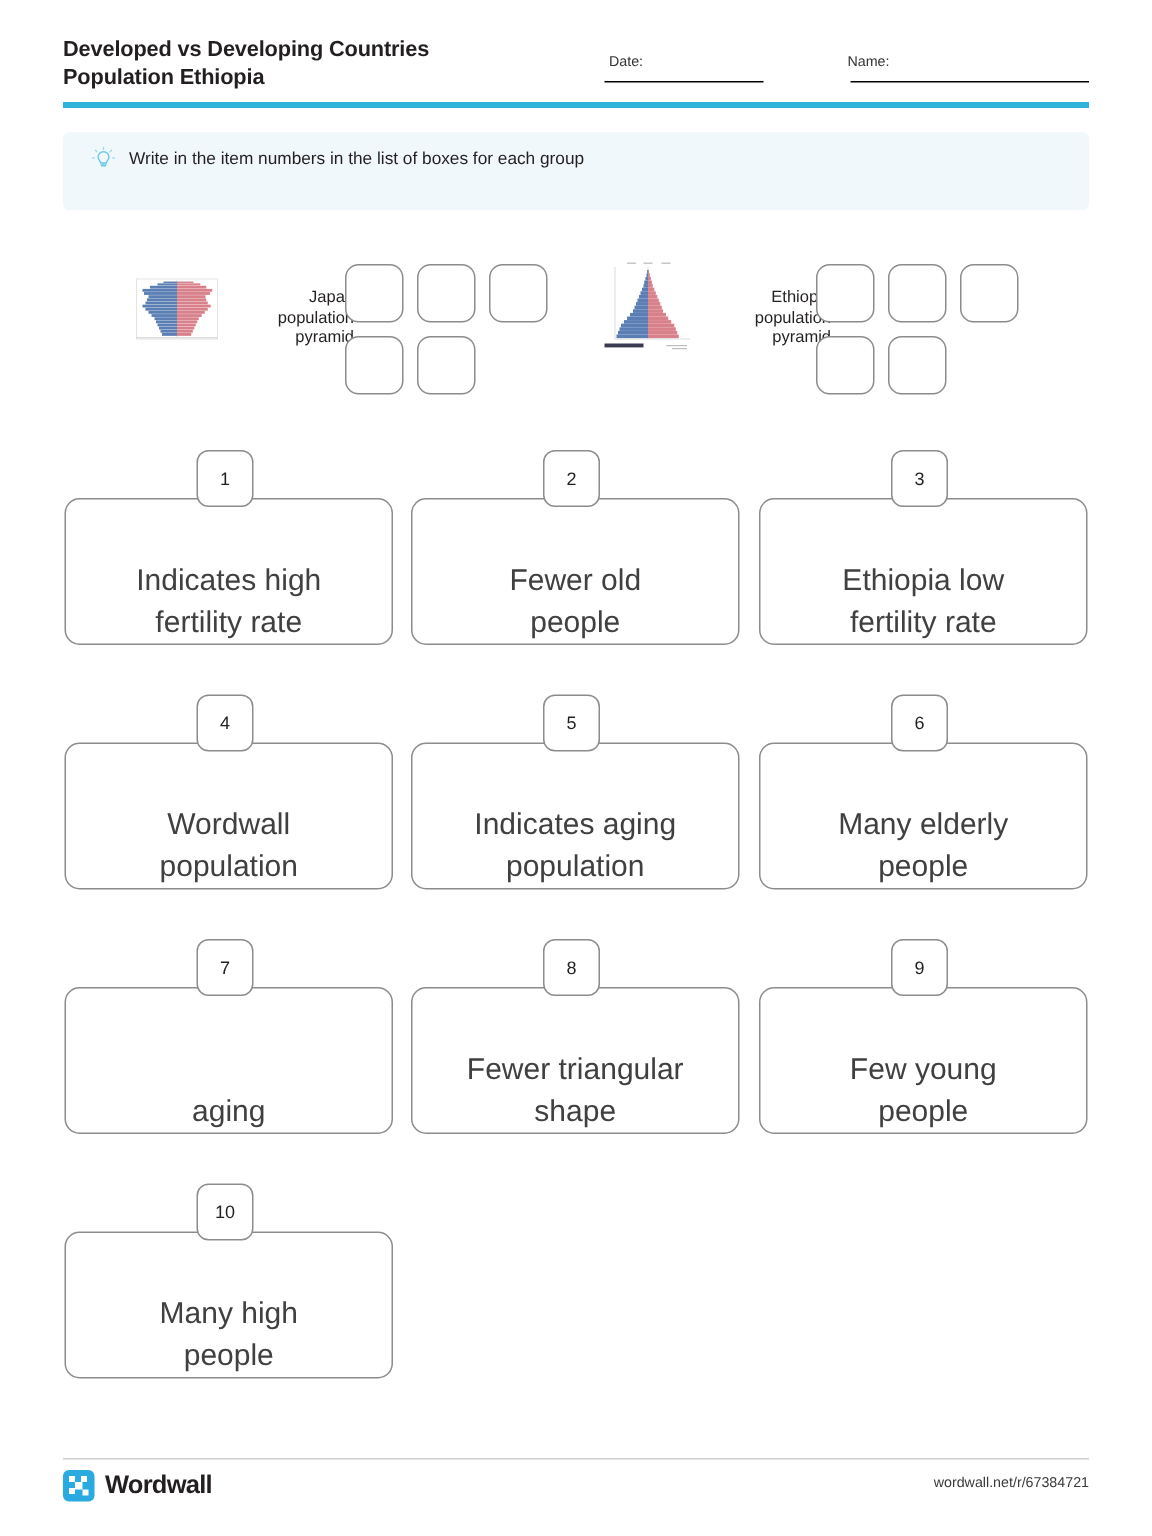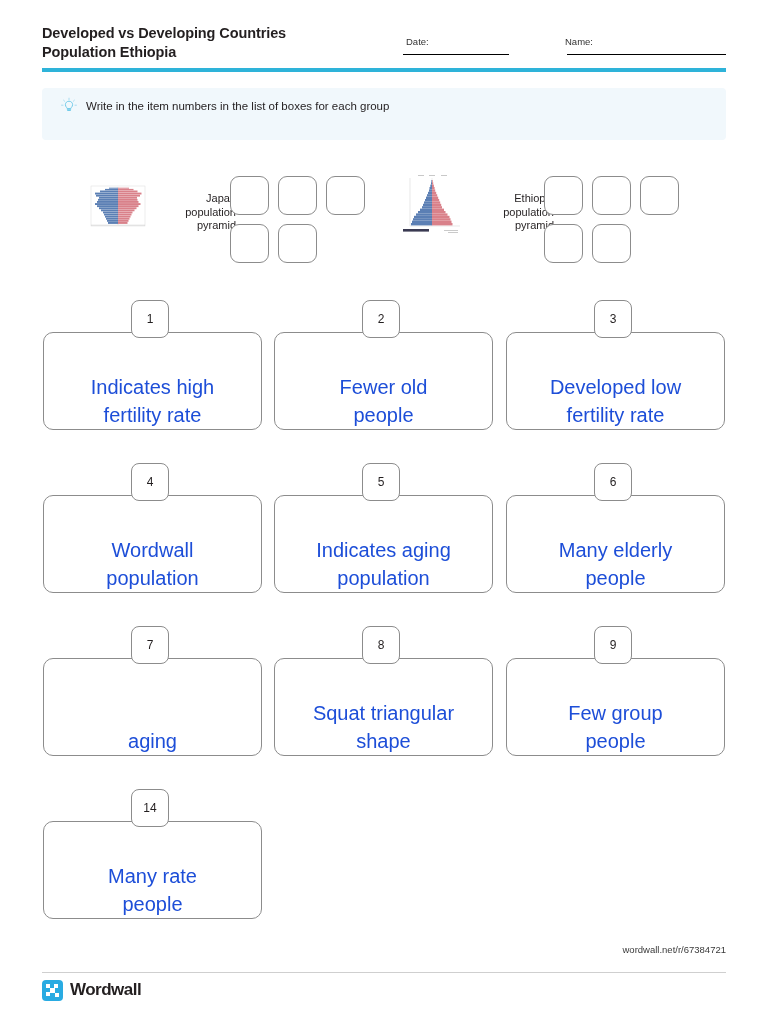--- a/index.html
+++ b/index.html
@@ -205,21 +205,21 @@
     display: flex;
     align-items: center;
     justify-content: center;
     padding: 4px 12px;
     z-index: 1;
   }
   .item-text {
     font-size: 20px;
     line-height: 28px;
     text-align: center;
-    color: #1d4ed8;
+    color: #404040;
     font-weight: 400;
     margin-top: 39px;
   }
 
   
   .col-0 { left: 43px; }
   .col-1 { left: 274px; }
   .col-2 { left: 506px; }
   
   .row-0 { top: 300px; }
@@ -262,21 +262,21 @@
   .logo-word {
     margin-left: 7px;
     font-size: 17px;
     font-weight: bold;
     letter-spacing: -0.5px;
     color: #231f20;
   }
   .footer-url {
     position: absolute;
     right: 42px;
-    top: 944px;
+    top: 983px;
     font-size: 9.5px;
     color: #3a3a3a;
   }
 
   
   .pyramid-thumb svg { display: block; }
 </style>
 </head>
 <body>
 
@@ -468,21 +468,21 @@
           <span>Fewer old</span><br>
           <span>people</span>
         </span>
       </span>
     </div>
 
     <div class="item col-2 row-0">
       <span class="item-badge">3</span>
       <span class="item-card">
         <span class="item-text">
-          <span>Developed low</span><br>
+          <span>Ethiopia low</span><br>
           <span>fertility rate</span>
         </span>
       </span>
     </div>
 
     <div class="item col-0 row-1">
       <span class="item-badge">4</span>
       <span class="item-card">
         <span class="item-text">
           <span>Wordwall</span><br>
@@ -518,41 +518,41 @@
           <br>
           <span>aging</span>
         </span>
       </span>
     </div>
 
     <div class="item col-1 row-2">
       <span class="item-badge">8</span>
       <span class="item-card">
         <span class="item-text">
-          <span>Squat triangular</span><br>
+          <span>Fewer triangular</span><br>
           <span>shape</span>
         </span>
       </span>
     </div>
 
     <div class="item col-2 row-2">
       <span class="item-badge">9</span>
       <span class="item-card">
         <span class="item-text">
-          <span>Few group</span><br>
+          <span>Few young</span><br>
           <span>people</span>
         </span>
       </span>
     </div>
 
     <div class="item col-0 row-3">
-      <span class="item-badge">14</span>
-      <span class="item-card">
-        <span class="item-text">
-          <span>Many rate</span><br>
+      <span class="item-badge">10</span>
+      <span class="item-card">
+        <span class="item-text">
+          <span>Many high</span><br>
           <span>people</span>
         </span>
       </span>
     </div>
 
   </div>
 
   <div class="footer-rule"></div>
   <div class="logo">
     <span class="logo-mark">

